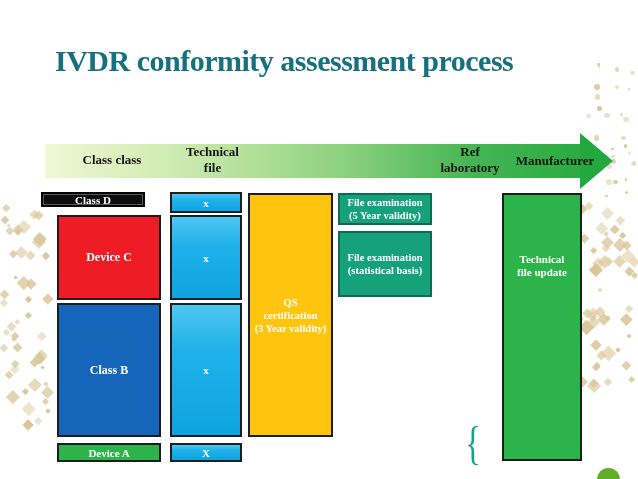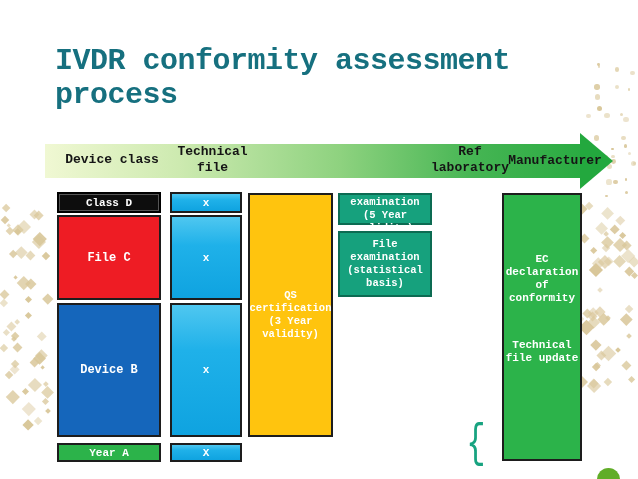--- a/index.html
+++ b/index.html
@@ -1,18 +1,18 @@
 <!DOCTYPE html>
 <html><head>
 <meta charset="utf-8">
 <style>
   html,body{margin:0;padding:0;background:#fff;}
   #slide{
     position:relative;width:638px;height:479px;background:#ffffff;
-    font-family:Liberation Mono, monospace;overflow:hidden;
+    font-family:Liberation Serif, serif;overflow:hidden;
   }
   
   .title{
     position:absolute;left:55px;top:44px;width:480px;
     font-size:30px;line-height:34px;font-weight:bold;color:#16707f;
     letter-spacing:-0.5px;
   }
   
   .arrow-body{
     position:absolute;left:45px;top:144px;width:537px;height:34px;
@@ -31,21 +31,21 @@
   .stage.s1{left:165px;top:144px;width:95px;}
   .stage.s2{left:288px;top:144px;width:134px;}
   .stage.s3{left:424px;top:144px;width:92px;}
   .stage.s4{left:504px;top:153px;width:102px;}
   
   .box{
     position:absolute;box-sizing:border-box;border:2px solid #1d1d1d;
     display:flex;align-items:center;justify-content:center;
     color:#ffffff;font-weight:bold;text-align:center;white-space:pre-line;
   }
-  .class-d{left:57px;top:192px;width:104px;height:21px;background:#0d0d0d;font-size:11px;border-color:#000;box-shadow:inset 0 0 0 1px #555;}
+  .class-d{left:41px;top:192px;width:104px;height:15px;background:#0d0d0d;font-size:11px;border-color:#000;box-shadow:inset 0 0 0 1px #555;}
   .class-c{left:57px;top:215px;width:104px;height:85px;background:#ee1c24;font-size:12px;}
   .class-b{left:57px;top:303px;width:104px;height:134px;background:#1566bb;font-size:12px;}
   .class-a{left:57px;top:443px;width:104px;height:19px;background:#2cb34a;font-size:11px;}
   .tf{background:linear-gradient(180deg,#4fc7f0 0%,#1fb1e9 35%,#0fa3e0 100%);font-size:11px;}
   .tf-d{left:170px;top:192px;width:72px;height:21px;}
   .tf-c{left:170px;top:215px;width:72px;height:85px;}
   .tf-b{left:170px;top:303px;width:72px;height:134px;}
   .tf-a{left:170px;top:443px;width:72px;height:19px;}
   .qs{left:248px;top:193px;width:85px;height:244px;background:#ffc40e;font-size:10.5px;line-height:13px;}
   .nbx{background:#16a17d;border-color:#0c6b52;font-size:10.5px;line-height:13px;}
@@ -216,52 +216,48 @@
       <div class="dot" style="width: 10.9568px; height: 10.9568px; left: 9.13301px; top: 130.288px; opacity: 0.94; transform: rotate(45deg);"></div>
       <div class="dot" style="width: 7.88723px; height: 7.88723px; left: 23.5819px; top: 116.367px; opacity: 0.67; transform: rotate(45deg);"></div>
       <div class="dot" style="width: 9.00993px; height: 9.00993px; left: 30.6936px; top: 46.1807px; opacity: 0.77; transform: rotate(45deg);"></div>
       <div class="dot" style="width: 10.3029px; height: 10.3029px; left: 0.409579px; top: 122.434px; opacity: 0.51; transform: rotate(45deg);"></div>
     </div>
 
   <div class="title">IVDR conformity assessment process</div>
 
   <div class="arrow-body"></div>
   <div class="arrow-head"></div>
-  <div class="stage s0">Device class</div>
+  <div class="stage s0">Class class</div>
   <div class="stage s1">Technical
 file</div>
   <div class="stage s4">Manufacturer</div>
   <div class="stage s3">Ref
 laboratory</div>
 
   <div class="box class-d">Class D</div>
-  <div class="box class-c">File C</div>
-  <div class="box class-b">Device B</div>
-  <div class="box class-a">Year A</div>
+  <div class="box class-c">Device C</div>
+  <div class="box class-b">Class B</div>
+  <div class="box class-a">Device A</div>
 
   <div class="box tf tf-d">x</div>
   <div class="box tf tf-c">x</div>
   <div class="box tf tf-b">x</div>
   <div class="box tf tf-a">X</div>
 
   <div class="box qs">QS
 certification
 (3 Year validity)</div>
 
   <div class="box nbx nb-5yr">File examination
 (5 Year validity)</div>
   <div class="box nbx nb-stat">File examination
 (statistical basis)</div>
 
 
   <div class="box ec">
-    <span>EC
-declaration
-of
-conformity</span>
     <span>Technical
 file update</span>
   </div>
 
   <div class="brace">{</div>
 
   <div class="logo-arch"></div>
 </div>
 
 </body></html>

